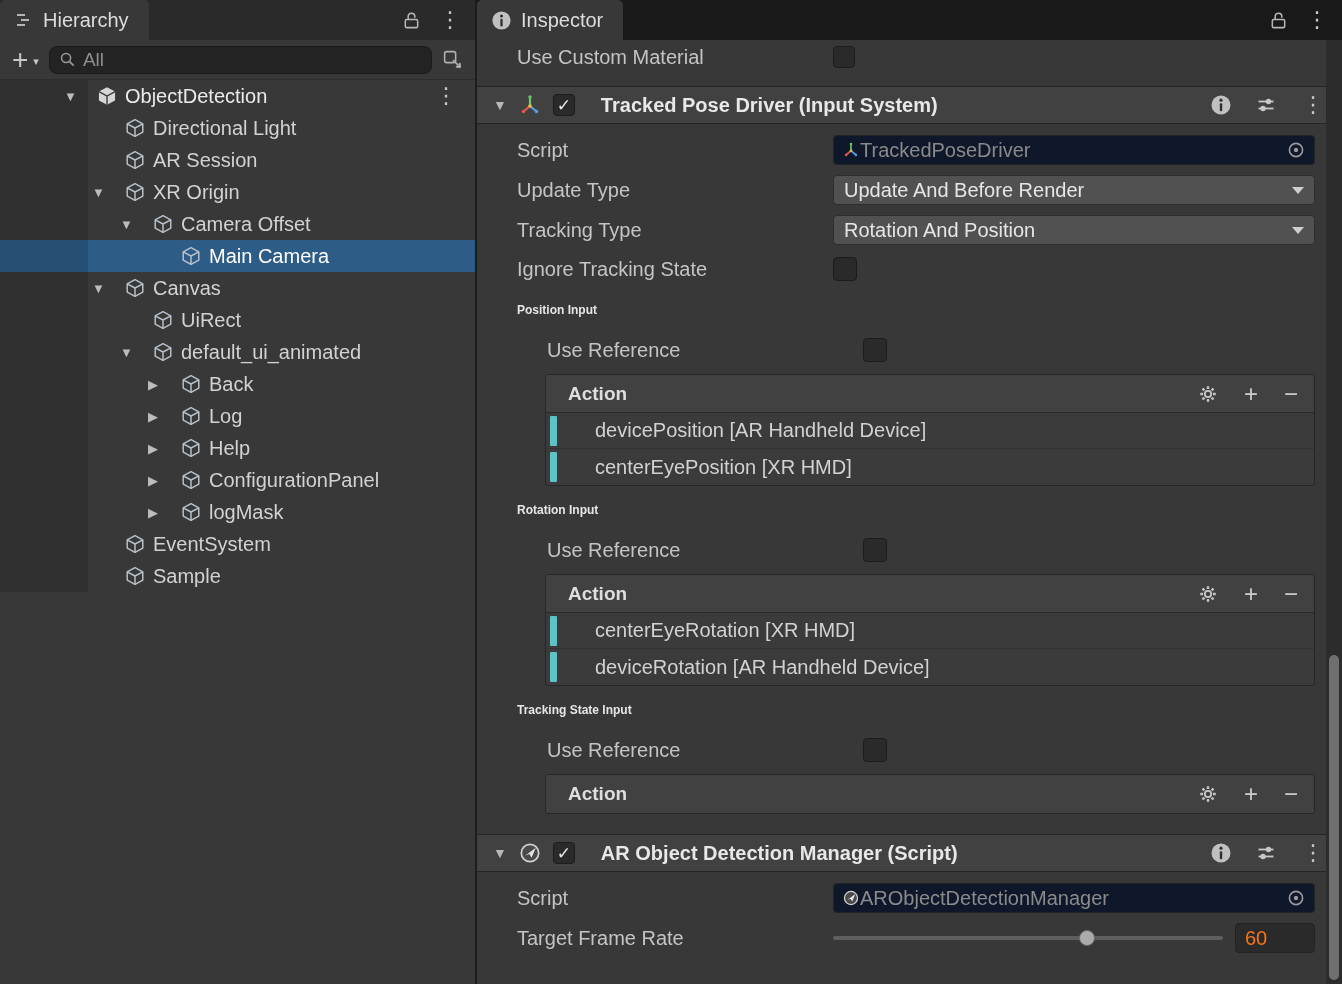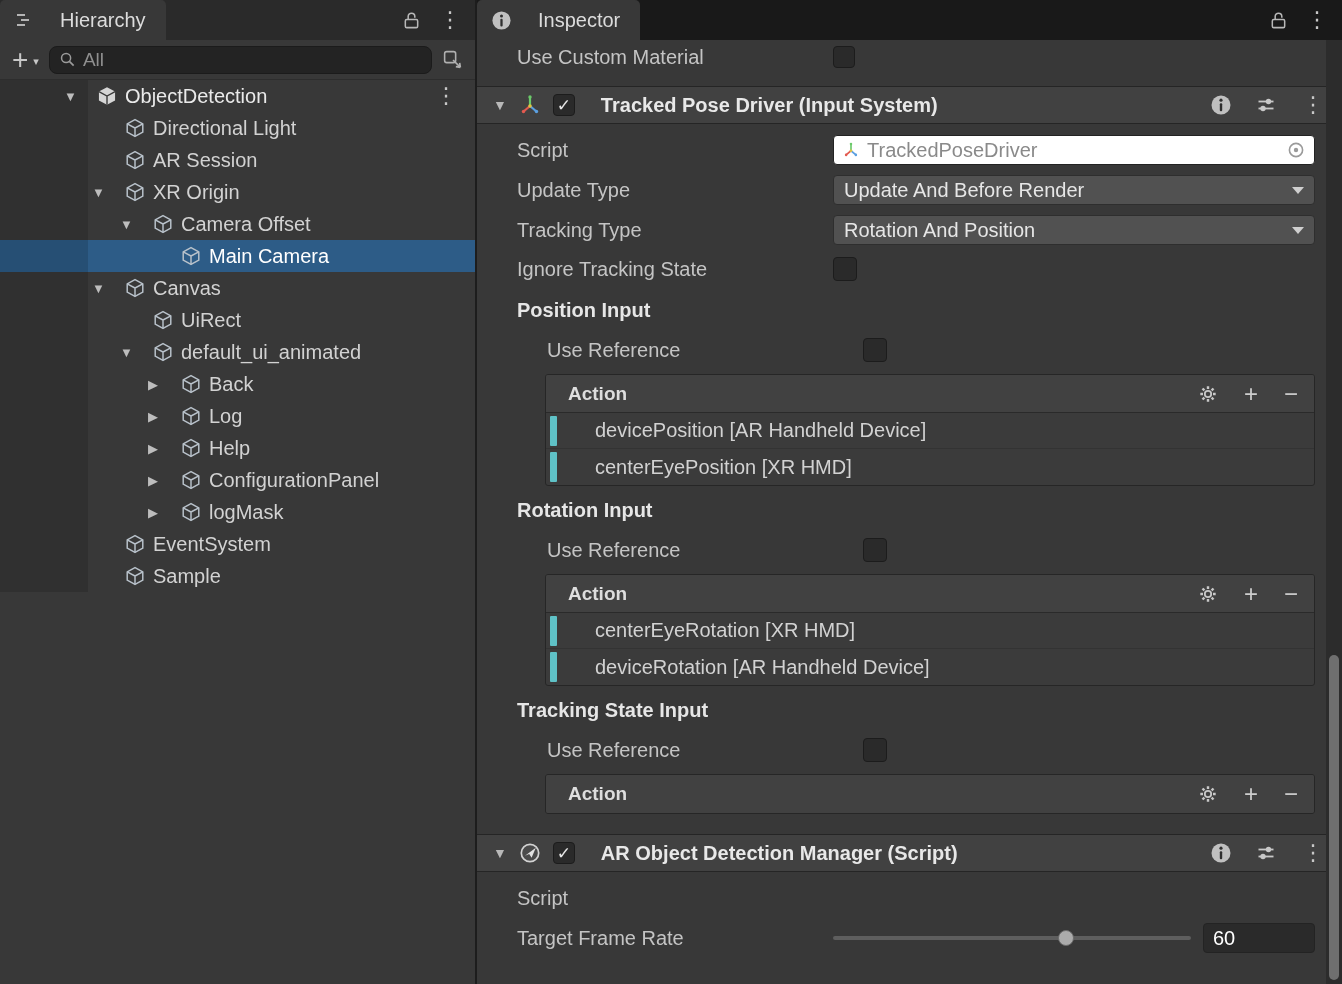--- a/index.html
+++ b/index.html
@@ -7,21 +7,21 @@
   body{background:#1d1d1d;font-family:"Liberation Sans",sans-serif;color:#ccc;position:relative}
   svg{display:block}
   .panel{position:absolute;top:0;bottom:0;background:#383838}
   #hier{left:0;width:475px}
   #insp{left:477px;width:865px}
 
   
   .tabstrip{height:40px;display:flex;align-items:stretch}
   #hier .tabstrip{background:#2a2a2a}
   #insp .tabstrip{background:#191919}
-  .tab{display:flex;align-items:center;gap:26px;padding:0 20px 0 14px;background:#383838;border-radius:5px 5px 0 0;font-size:20px;color:#dcdcdc;flex:none}
+  .tab{display:flex;align-items:center;gap:9px;padding:0 20px 0 14px;background:#383838;border-radius:5px 5px 0 0;font-size:20px;color:#dcdcdc;flex:none}
   .strip-icons{margin-left:auto;display:flex;align-items:center;gap:16px;padding-right:12px}
   .kebab{color:#c8c8c8;font-size:22px;line-height:1;padding:0 2px}
 
   
   .toolbar{height:40px;background:#383838;display:flex;align-items:center;padding:0 12px;border-bottom:1px solid #2d2d2d}
   .plus-btn{display:flex;align-items:center;gap:5px;color:#c8c8c8}
   .plus-glyph{font-size:28px;line-height:1}
   .plus-caret{font-size:11px;padding-top:4px}
   .searchbox{flex:1;height:28px;background:#232323;border:1px solid #1b1b1b;border-radius:8px;display:flex;align-items:center;padding:0 9px;gap:7px;margin:0 10px}
   .search-input{flex:1;background:transparent;border:0;outline:0;color:#ddd;font-size:19px;font-family:inherit;min-width:0}
@@ -42,27 +42,27 @@
 
   
   .icontent{position:relative;height:944px;overflow:hidden}
   .prow{display:flex;align-items:center;height:40px;padding:0 27px 0 40px;font-size:20px}
   .prow.short{height:34px}
   .prow.h38{height:38px}
   .prow.indent{padding-left:70px}
   .plabel{width:316px;flex:none;color:#c4c4c4;white-space:nowrap}
   .prow.indent .plabel{width:316px}
   .pfield{flex:1;display:flex;align-items:center;min-width:0}
-  .objfield{flex:1;height:30px;background:#ffffff;border:1px solid #232323;border-radius:4px;display:flex;align-items:center;padding:0 8px;gap:7px;color:#8a8a8a;white-space:nowrap}
+  .objfield{flex:1;height:30px;background:#0f172a;border:1px solid #232323;border-radius:4px;display:flex;align-items:center;padding:0 8px;color:#8a8a8a;white-space:nowrap}
   .objfield .picker{margin-left:auto}
   .dropdown{flex:1;height:30px;background:#515151;border:1px solid #2e2e2e;border-radius:4px;display:flex;align-items:center;padding:0 10px;color:#e6e6e6;white-space:nowrap}
   .dd-caret{margin-left:auto;width:0;height:0;border-left:6px solid transparent;border-right:6px solid transparent;border-top:7px solid #cfcfcf}
   .checkbox{width:24px;height:24px;background:#2a2a2a;border:1px solid #1c1c1c;border-radius:4px;display:flex;align-items:center;justify-content:center;color:#e6e6e6;font-size:17px;flex:none}
   .checkbox.small{width:22px;height:22px}
-  .sechead{height:44px;display:flex;align-items:center;padding:0 27px 0 40px;font-weight:700;font-size:20px;color:#e6e6e6}
+  .sechead{height:44px;display:flex;align-items:center;padding:0 27px 0 40px;font-weight:700;font-size:12px;color:#e6e6e6}
 
   .comp-head{height:38px;background:#414141;border-top:1px solid #252525;border-bottom:1px solid #252525;display:flex;align-items:center;padding:0 16px;gap:11px}
   .comp-head.gap{margin-top:12px}
   .comp-head.gap2{margin-top:20px}
   .comp-fold{font-size:14px;color:#b8b8b8;line-height:1}
   .comp-title{font-weight:700;font-size:20px;color:#e8e8e8;margin-left:15px;white-space:nowrap}
   .head-icons{margin-left:auto;display:flex;align-items:center;gap:24px}
   .help-icon{width:22px;height:22px}
   .pad-top{height:6px}
 
@@ -71,21 +71,21 @@
   .action-title{font-weight:700;font-size:19px;color:#dedede}
   .ah-icons{margin-left:auto;display:flex;align-items:center;gap:26px}
   .ah-plus,.ah-minus{font-size:24px;color:#cdcdcd;line-height:1}
   .action-row{height:36px;display:flex;align-items:center;padding-left:4px;border-bottom:1px solid #333}
   .action-row:last-child{border-bottom:0}
   .abar{width:7px;height:30px;border-radius:1px;margin-right:38px;flex:none}
   .atext{font-size:20px;color:#d2d2d2;white-space:nowrap}
 
   .slider-track{flex:1;height:4px;background:#5e5e5e;border-radius:2px;position:relative;margin-right:12px}
   .slider-thumb{position:absolute;left:65%;top:50%;transform:translate(-50%,-50%);width:16px;height:16px;border-radius:50%;background:#ababab;border:1px solid #6b6b6b}
-  .num-field{width:112px;height:30px;background:#2a2a2a;border:1px solid #232323;border-radius:4px;color:#ffffff;font-size:20px;padding:3px 9px;outline:0;font-family:inherit;flex:none}
+  .num-field{width:80px;height:30px;background:#2a2a2a;border:1px solid #232323;border-radius:4px;color:#f97316;font-size:20px;padding:3px 9px;outline:0;font-family:inherit;flex:none}
 
   .vscroll{position:absolute;right:0;top:40px;bottom:0;width:16px;background:#2c2c2c;z-index:20}
   .vthumb{position:absolute;left:3px;right:3px;top:615px;bottom:4px;background:#6f6f6f;border-radius:5px}
 </style>
 </head>
 <body>
 
 <svg width="0" height="0" style="position:absolute">
   <defs>
     <symbol id="cube" viewBox="0 0 24 24">
@@ -482,20 +482,31 @@
         <svg width="20" height="20">
             <use href="#presets"></use>
           </svg>
         <span class="kebab">⋮</span>
       </div>
     </div>
     <div class="pad-top"></div>
 
     <div class="prow">
       <span class="plabel">Script</span>
+      <div class="pfield">
+        <div class="objfield">
+          <svg width="18" height="18">
+              <use href="#arodmicon"></use>
+            </svg>
+          <span>ARObjectDetectionManager</span>
+          <svg class="picker" width="20" height="20">
+              <use href="#objpicker"></use>
+            </svg>
+        </div>
+      </div>
     </div>
 
     <div class="prow">
       <span class="plabel">Target Frame Rate</span>
       <div class="pfield">
         <div class="slider-track">
           <div class="slider-thumb"></div>
         </div>
         <input class="num-field" type="text" value="60" style="">
       </div>

